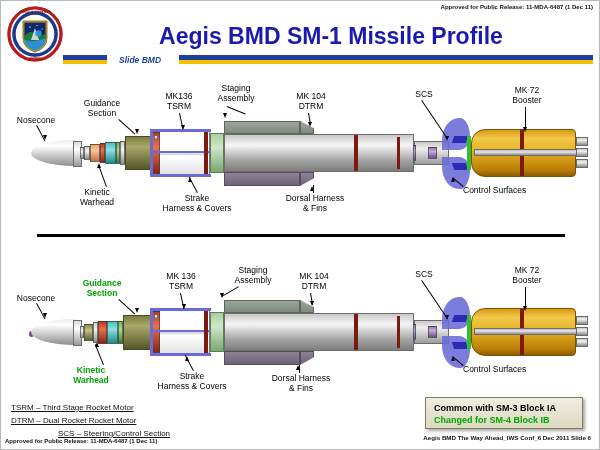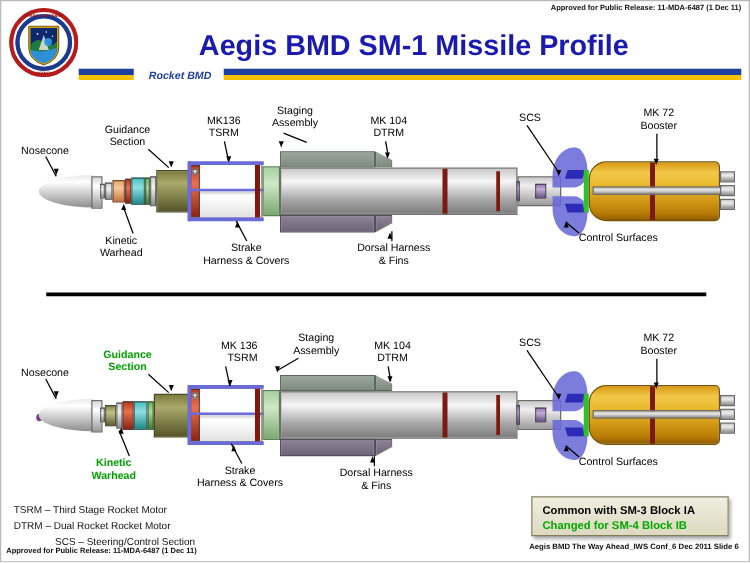--- a/index.html
+++ b/index.html
@@ -160,21 +160,21 @@
     border:0.4px solid #6b6b6b;box-sizing:border-box;
   }
 
   
   .divider{
     position:absolute;background:#000;
   }
 
   
   .acronym{
-    position:absolute;font-size:8px;color:#111;
+    position:absolute;font-size:8px;color:#111;text-decoration:underline;
   }
   .approval-bot{
     position:absolute;left:4px;
     font-size:6px;font-weight:bold;color:#111;
   }
   .legend{
     position:absolute;
     background:linear-gradient(180deg,#efeee0,#dcd9c0);
     border:1px solid #7f7f5a;
     box-shadow:2px 2px 3px rgba(0,0,0,.35);
@@ -217,21 +217,21 @@
   </div>
 
   <div class="title">Aegis BMD SM-1 Missile Profile</div>
 
   <div class="stripe-wrap">
     <div class="stripe-seg stripe-blue" style="left:0px;width:44px;"></div>
     <div class="stripe-seg stripe-gold" style="left:0px;width:44px;"></div>
     <div class="stripe-seg stripe-blue" style="left:116px;width:414px;"></div>
     <div class="stripe-seg stripe-gold" style="left:116px;width:414px;"></div>
   </div>
-  <div class="aegis-label" style="left:118px;top:54px;">Rocket BMD</div>
+  <div class="aegis-label" style="left:118px;top:54px;">Slide BMD</div>
 
 
   <div class="missile">
 
     <div class="nosecone" style="left:30px;top:139px;width:44px;height:26px;"></div>
     <div class="nose-base" style="left:72px;top:140px;width:7px;height:24px;"></div>
     <div class="seg kw-gray" style="left:79px;top:146px;width:4px;height:12px;"></div>
 
     <div class="seg kw-gray" style="left:83px;top:145px;width:6px;height:14px;"></div>
     <div class="seg kw-orange" style="left:89px;top:143px;width:10px;height:18px;"></div>
@@ -385,21 +385,21 @@
   <div class="lbl green" style="left:72px;top:277px;width:58px;">Guidance
 Section</div>
   <div class="leader" style="left:118px;top:298px;width:22px;transform:rotate(42deg);"></div>
   <div class="arrowhead arrow-down" style="left:134px;top:307px;"></div>
 
   <div class="lbl green" style="left:62px;top:364px;width:56px;">Kinetic
 Warhead</div>
   <div class="leader" style="left:102px;top:364px;width:22px;transform:rotate(-112deg);"></div>
   <div class="arrowhead arrow-up" style="left:94px;top:341px;"></div>
 
-  <div class="lbl" style="left:155px;top:270px;width:50px;text-align:right;">MK 136
+  <div class="lbl" style="left:155px;top:270px;width:50px;">MK 136
 TSRM</div>
   <div class="leader" style="left:180px;top:292px;width:16px;transform:rotate(78deg);"></div>
   <div class="arrowhead arrow-down" style="left:181px;top:303px;"></div>
 
   <div class="lbl" style="left:222px;top:264px;width:60px;">Staging
 Assembly</div>
   <div class="leader" style="left:238px;top:286px;width:20px;transform:rotate(150deg);"></div>
   <div class="arrowhead arrow-down" style="left:219px;top:292px;"></div>
 
   <div class="lbl" style="left:150px;top:370px;width:82px;">Strake
@@ -425,21 +425,21 @@
 Booster</div>
   <div class="leader" style="left:525px;top:286px;width:20px;transform:rotate(90deg);"></div>
   <div class="arrowhead arrow-down" style="left:522px;top:305px;"></div>
 
   <div class="lbl" style="left:462px;top:363px;width:94px;text-align:left;">Control Surfaces</div>
   <div class="leader" style="left:462px;top:365px;width:14px;transform:rotate(-140deg);"></div>
   <div class="arrowhead arrow-up" style="left:450px;top:355px;"></div>
 
   <div class="acronym" style="left:10px;top:402px;">TSRM – Third Stage Rocket Motor</div>
   <div class="acronym" style="left:10px;top:415px;">DTRM – Dual Rocket Rocket Motor</div>
-  <div class="acronym" style="left:8px;top:428px;padding-left:35px;">SCS – Steering/Control Section</div>
+  <div class="acronym" style="left:22px;top:428px;padding-left:35px;">SCS – Steering/Control Section</div>
   <div class="approval-bot" style="top:437px;">Approved for Public Release: 11-MDA-6487 (1 Dec 11)</div>
 
   <div class="legend" style="left:424px;top:396px;width:158px;height:32px;">
     <div class="legend-line legend-a">Common with SM-3 Block IA</div>
     <div class="legend-line legend-b">Changed for SM-4 Block IB</div>
   </div>
 
   <div class="footer-note" style="top:433px;">Aegis BMD The Way Ahead_IWS Conf_6 Dec 2011     Slide 6</div>
 
 </div>

